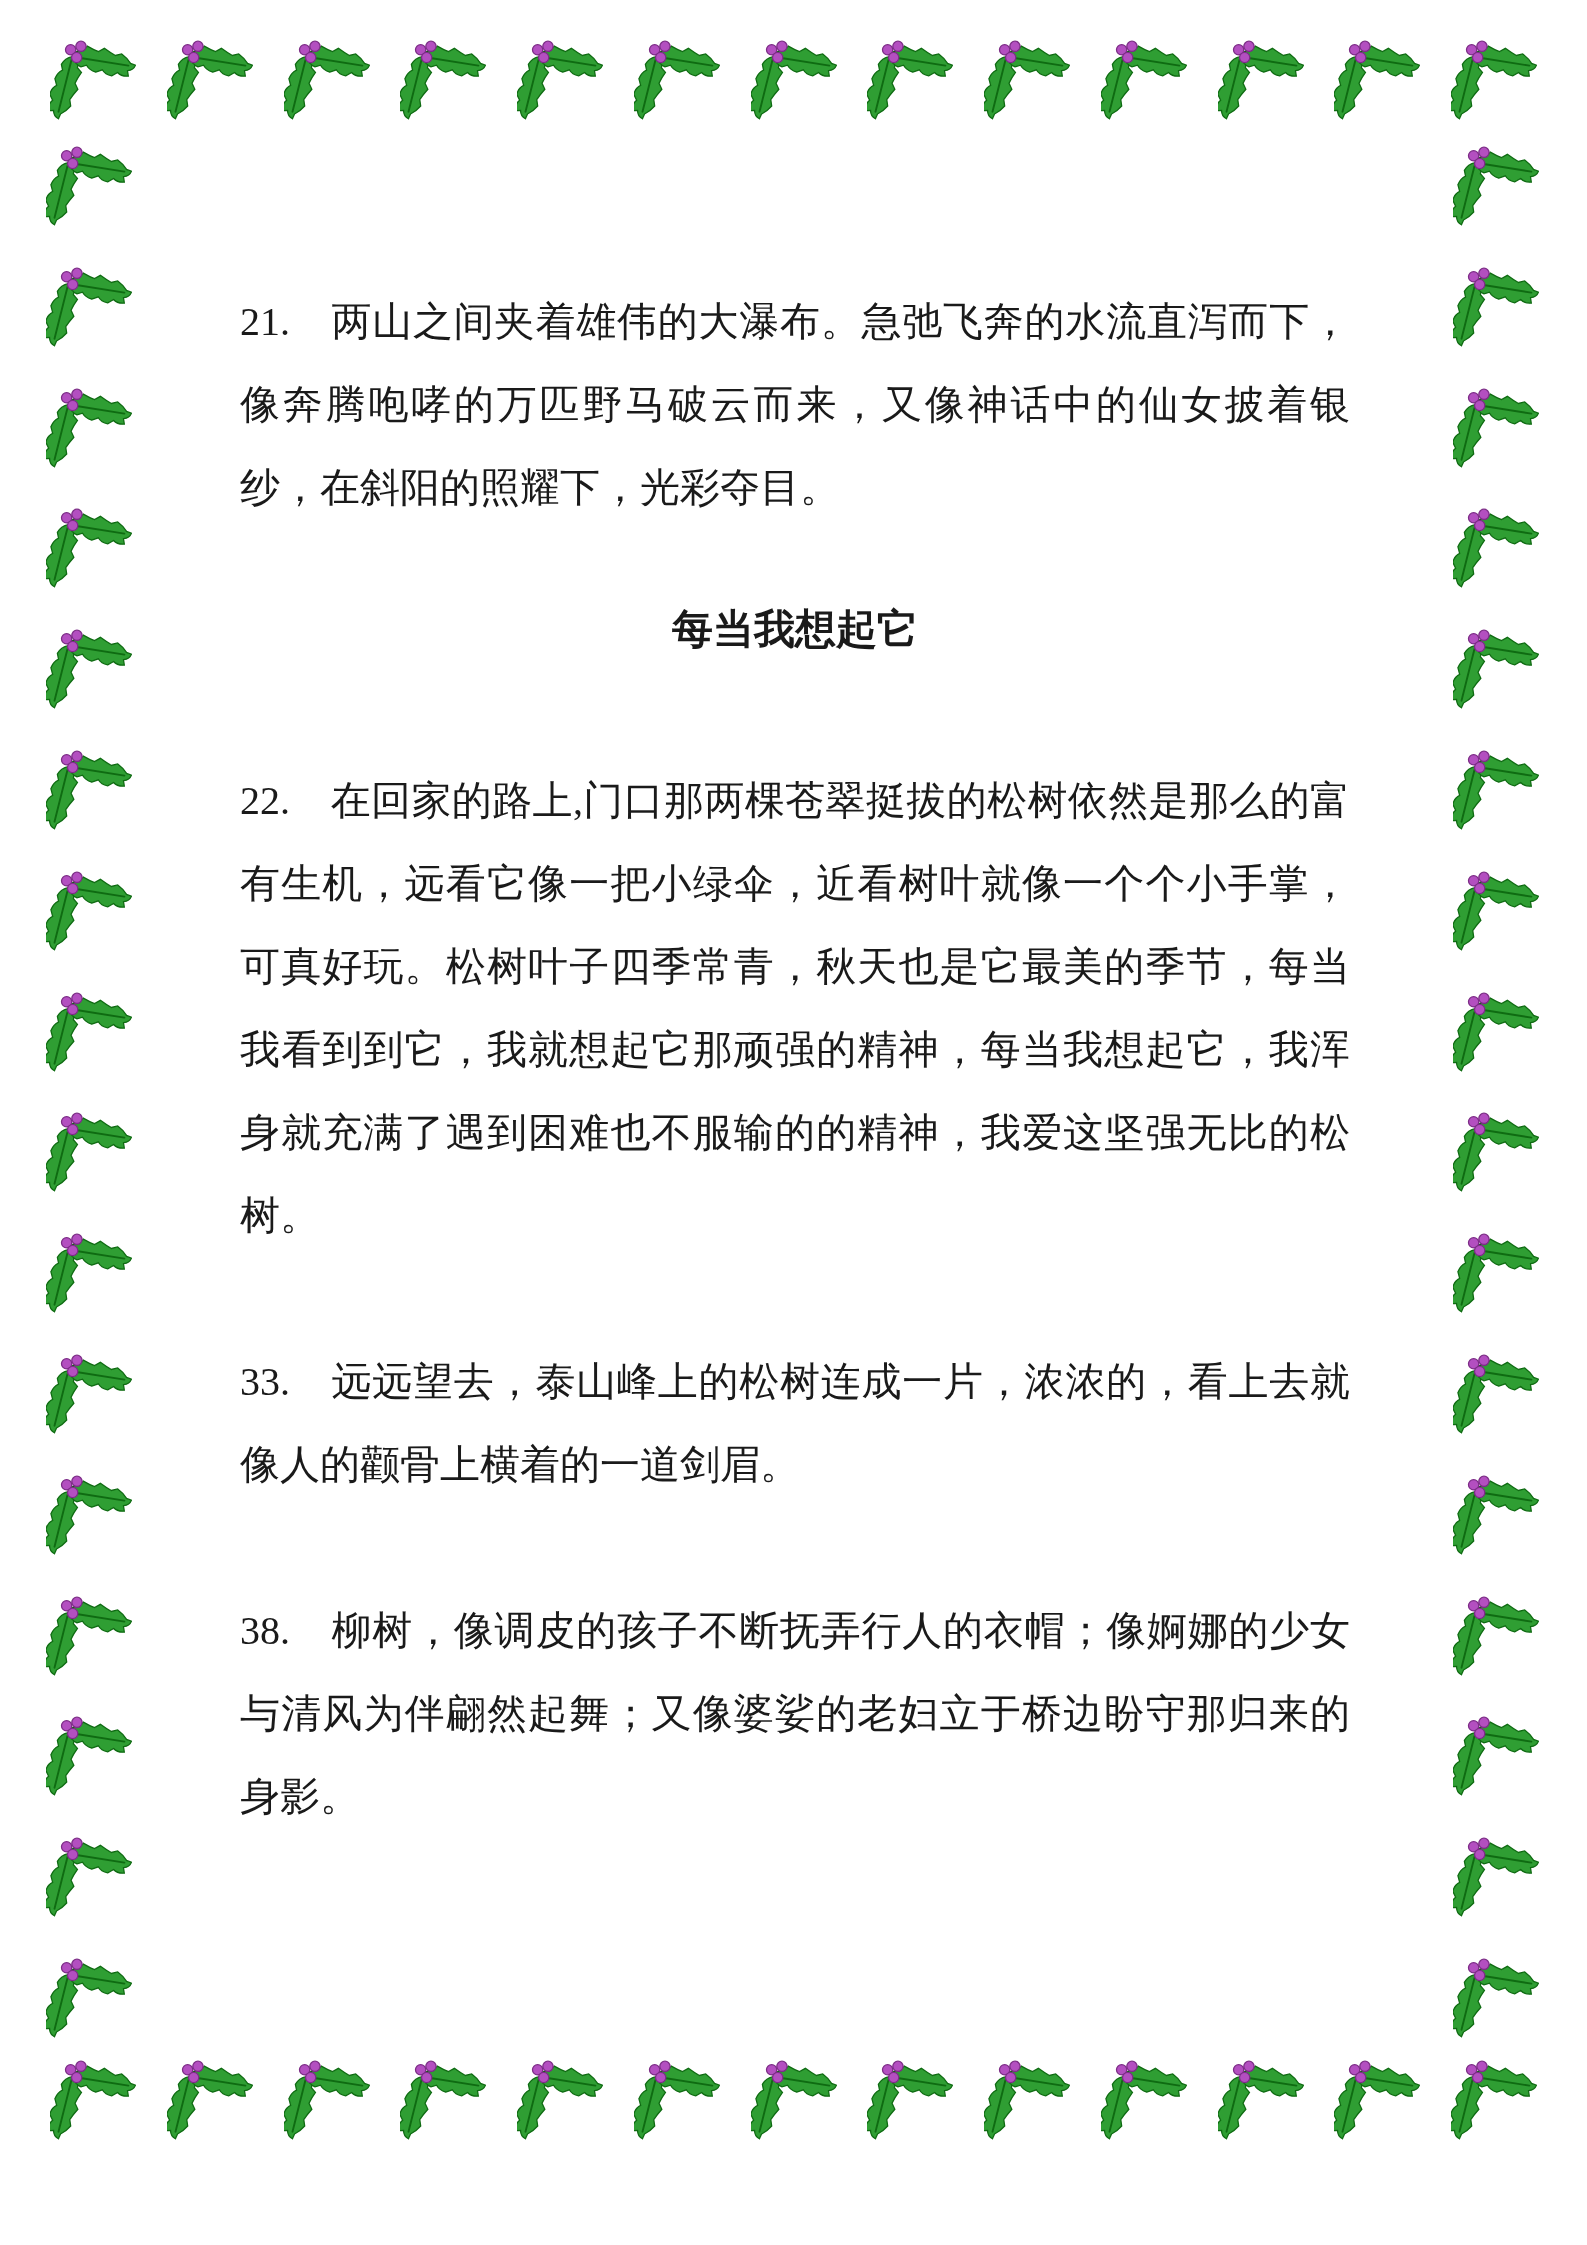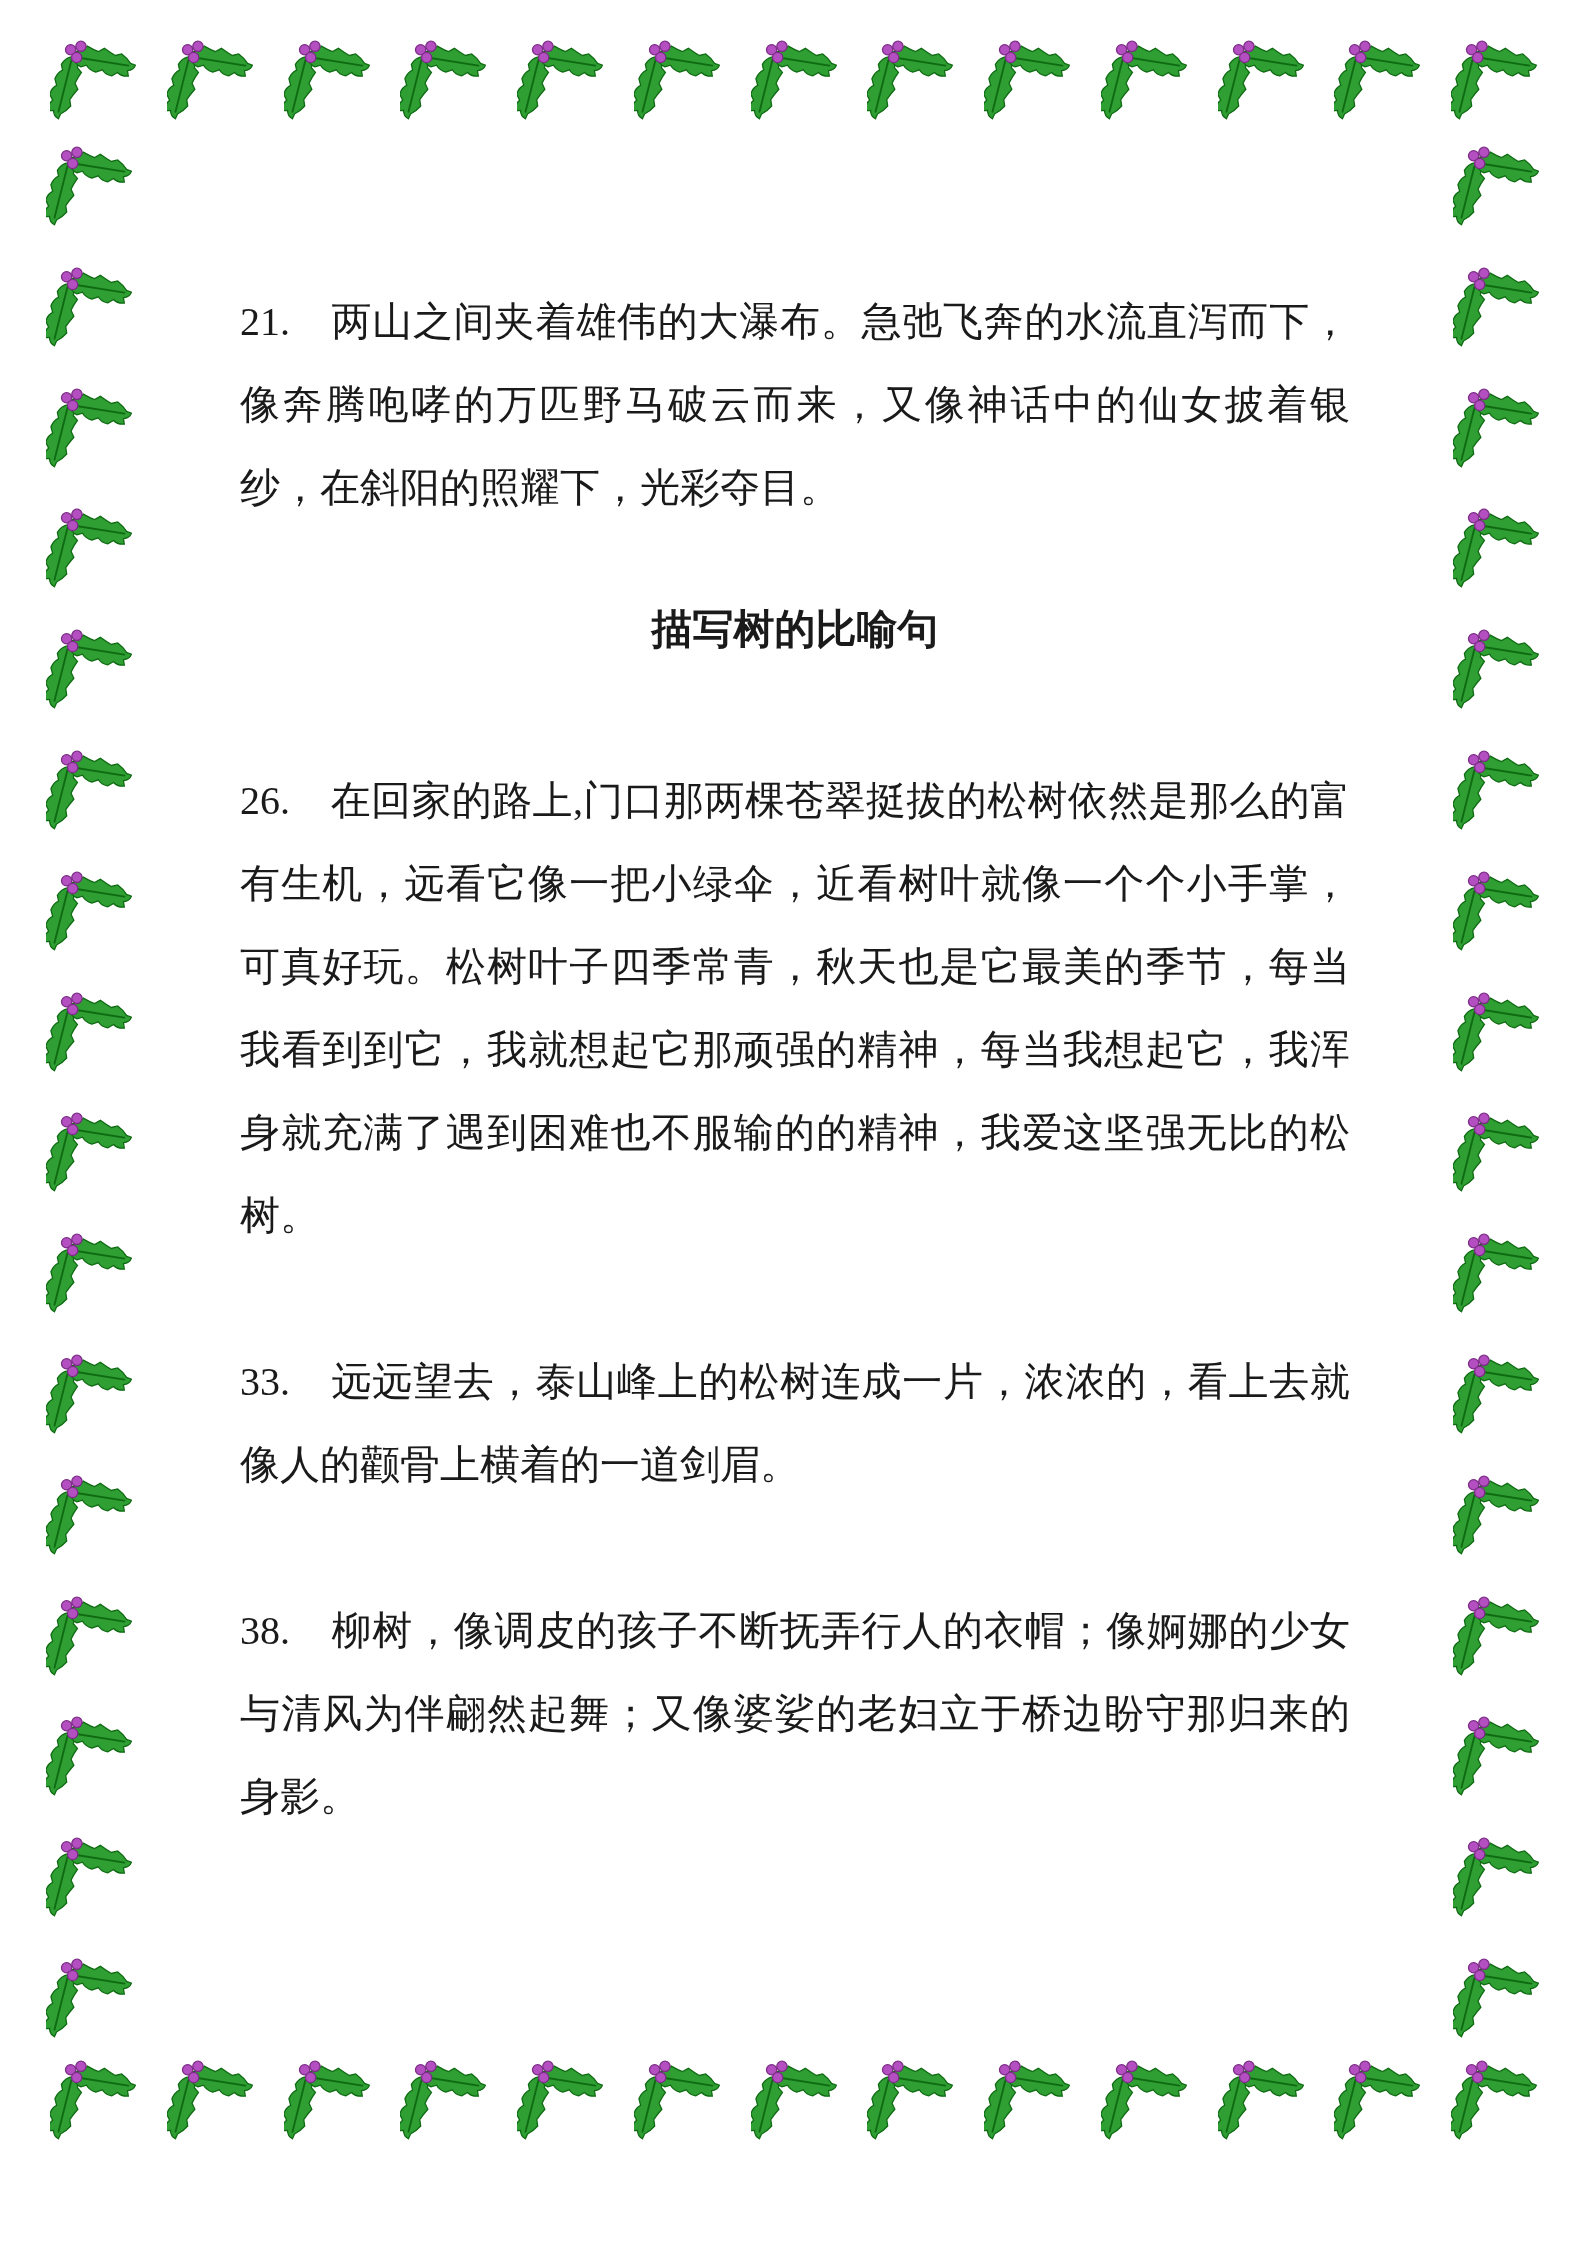--- a/index.html
+++ b/index.html
@@ -248,19 +248,19 @@
       <svg class="holly" viewBox="0 0 100 100">
         <use href="#holly-motif"></use>
       </svg>
       <svg class="holly" viewBox="0 0 100 100">
         <use href="#holly-motif"></use>
       </svg>
     </div>
 
   <div class="content">
     <p>21.　两山之间夹着雄伟的大瀑布。急弛飞奔的水流直泻而下，像奔腾咆哮的万匹野马破云而来，又像神话中的仙女披着银纱，在斜阳的照耀下，光彩夺目。</p>
-    <h2 class="heading">描写树的比喻句</h2>
-    <p>26.　在回家的路上,门口那两棵苍翠挺拔的松树依然是那么的富有生机，远看它像一把小绿伞，近看树叶就像一个个小手掌，可真好玩。松树叶子四季常青，秋天也是它最美的季节，每当我看到到它，我就想起它那顽强的精神，每当我想起它，我浑身就充满了遇到困难也不服输的的精神，我爱这坚强无比的松树。</p>
+    <h2 class="heading">每当我想起它</h2>
+    <p>22.　在回家的路上,门口那两棵苍翠挺拔的松树依然是那么的富有生机，远看它像一把小绿伞，近看树叶就像一个个小手掌，可真好玩。松树叶子四季常青，秋天也是它最美的季节，每当我看到到它，我就想起它那顽强的精神，每当我想起它，我浑身就充满了遇到困难也不服输的的精神，我爱这坚强无比的松树。</p>
     <p>33.　远远望去，泰山峰上的松树连成一片，浓浓的，看上去就像人的颧骨上横着的一道剑眉。</p>
     <p>38.　柳树，像调皮的孩子不断抚弄行人的衣帽；像婀娜的少女与清风为伴翩然起舞；又像婆娑的老妇立于桥边盼守那归来的身影。</p>
   </div>
 
 </div>
 
 </body></html>

